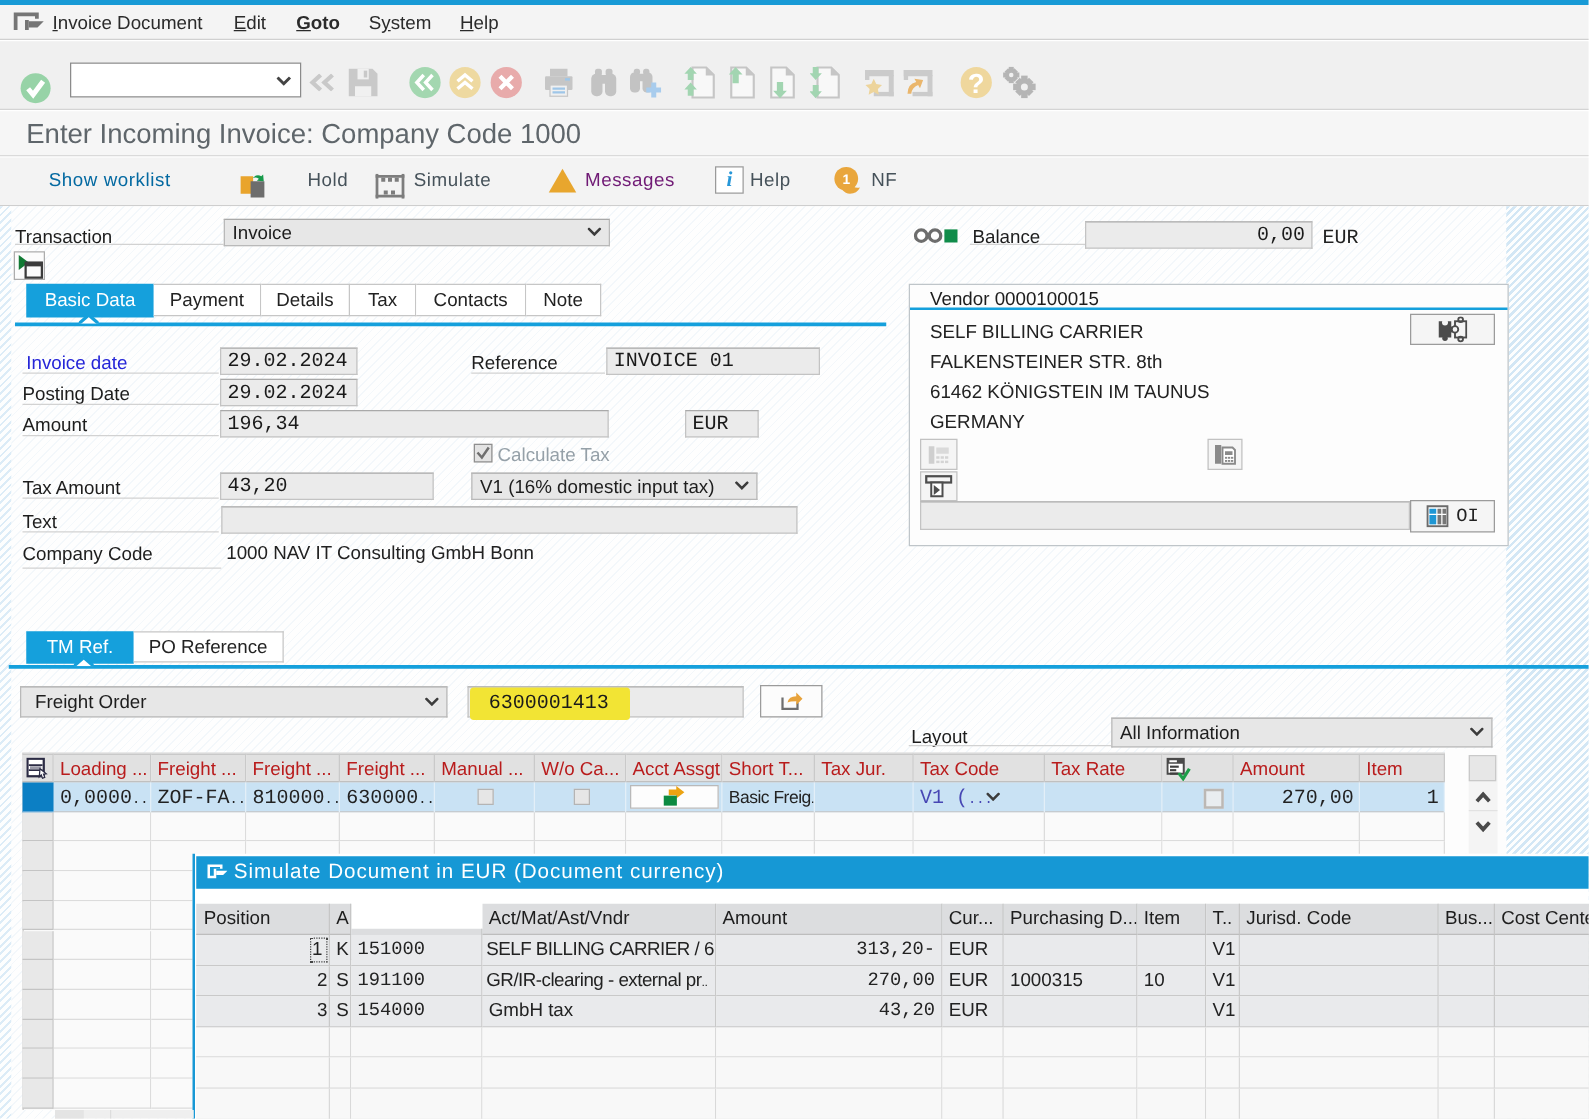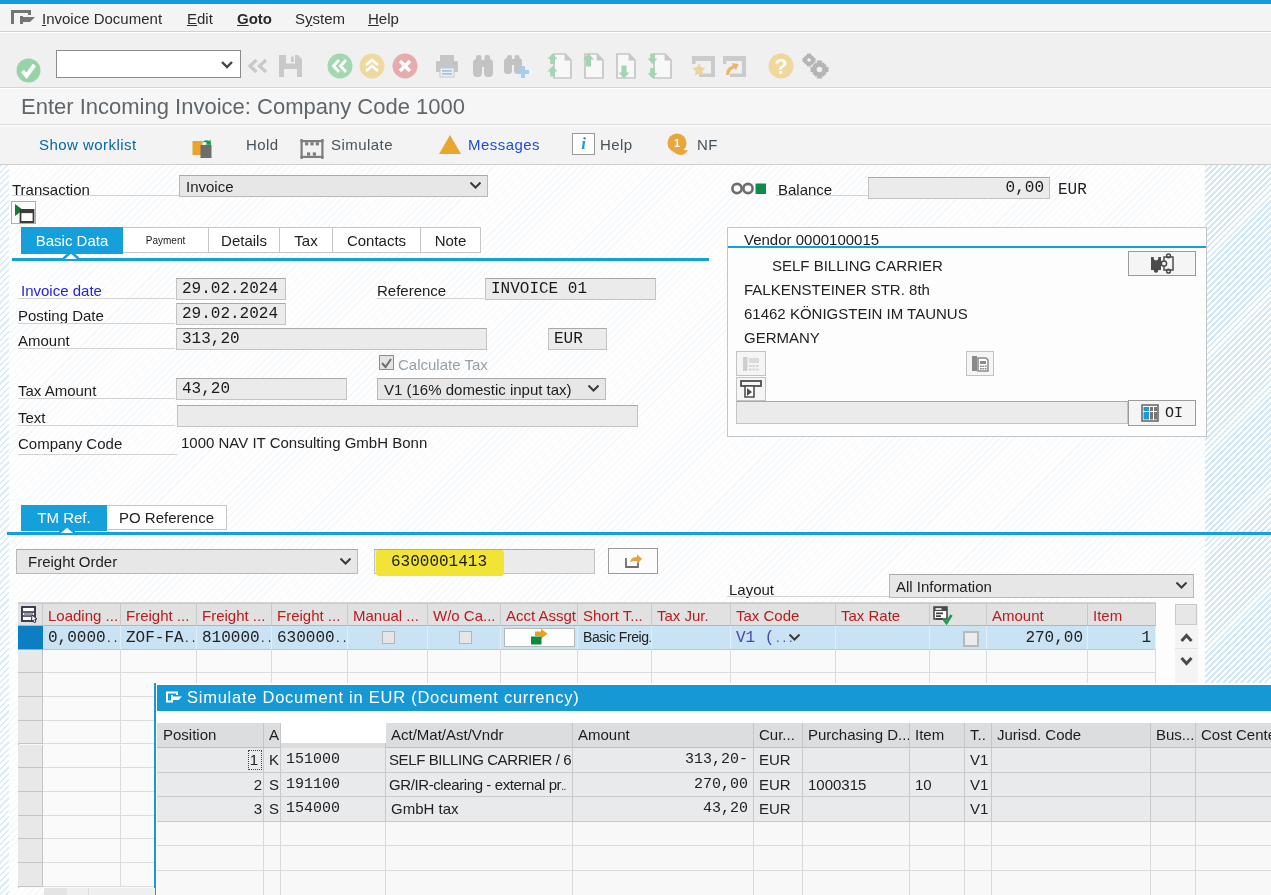--- a/index.html
+++ b/index.html
@@ -196,21 +196,21 @@
         <rect x="10.4" y="3.2" width="3.2" height="3.2"></rect>
         <rect x="15.8" y="3.2" width="3.2" height="3.2"></rect>
         <rect x="7" y="13.4" width="3.2" height="3.2"></rect>
         <rect x="12.8" y="13.4" width="3.2" height="3.2"></rect>
       </g>
     </svg>
   <span class="abs" style="left:331px;top:10px;font-size:15px;color:#46525a;letter-spacing:0.45px;">Simulate</span>
   <svg class="abs" style="left:438px;top:8px;" width="24" height="21" viewBox="0 0 24 21">
       <path d="M12 1 L23 20 H1 z" fill="#e8a62e"></path>
     </svg>
-  <span class="abs" style="left:468px;top:10px;font-size:15px;color:#1d4ed8;letter-spacing:0.45px;">Messages</span>
+  <span class="abs" style="left:468px;top:10px;font-size:15px;color:#701a75;letter-spacing:0.45px;">Messages</span>
   <div class="abs" style="left:572px;top:7px;width:23px;height:22px;background:#fff;border:1px solid #9a9a9a;text-align:center;"><span style="font-family:'Liberation Serif',serif;font-style:italic;font-weight:bold;font-size:17px;color:#2797d8;line-height:20px;">i</span></div>
   <span class="abs" style="left:600px;top:10px;font-size:15px;color:#46525a;letter-spacing:0.45px;">Help</span>
   <svg class="abs" style="left:666px;top:7px;" width="25" height="24" viewBox="0 0 25 24">
       <circle cx="11" cy="10" r="9.5" fill="#e9a63c"></circle>
       <path d="M14 14 a8 8 0 0 0 8 3 a9 9 0 0 1 -8 5 a8 8 0 0 1 -6 -3 q4 0 6 -5 z" fill="#e9a63c"></path>
       <text x="11" y="14" font-size="11" font-weight="bold" fill="#fff" text-anchor="middle" font-family="Liberation Sans">1</text>
     </svg>
   <span class="abs" style="left:697px;top:10px;font-size:15px;color:#46525a;letter-spacing:0.45px;">NF</span>
 </div>
 
@@ -228,21 +228,21 @@
 
 <div class="abs" style="left:11px;top:201px;width:25px;height:23px;background:#fcfcfc;border:1px solid #adadad;">
   <svg width="24" height="22" viewBox="0 0 24 22">
       <path d="M3 2 l8 6 -8 6 z" fill="#117a33"></path>
       <path d="M8.5 8 h13 v12 h-13 z" fill="none" stroke="#3c3c3c" stroke-width="1.8"></path>
       <rect x="8.5" y="7.5" width="13.5" height="3.6" fill="#3c3c3c"></rect>
     </svg>
 </div>
 
 <div class="abs" style="left:21px;top:227px;width:102px;height:27px;background:#15a0dc;color:#fff;font-size:15px;text-align:center;line-height:27px;">Basic Data</div>
-<div class="abs" style="left:123px;top:227px;width:86px;height:26px;background:#fff;border:1px solid #c6c6c6;border-left:none;font-size:10px;text-align:center;line-height:25px;">Payment</div>
+<div class="abs" style="left:123px;top:227px;width:86px;height:26px;background:#fff;border:1px solid #c6c6c6;border-left:none;font-size:15px;text-align:center;line-height:25px;">Payment</div>
 <div class="abs" style="left:209px;top:227px;width:71px;height:26px;background:#fff;border:1px solid #c6c6c6;border-left:none;font-size:15px;text-align:center;line-height:25px;">Details</div>
 <div class="abs" style="left:280px;top:227px;width:53px;height:26px;background:#fff;border:1px solid #c6c6c6;border-left:none;font-size:15px;text-align:center;line-height:25px;">Tax</div>
 <div class="abs" style="left:333px;top:227px;width:88px;height:26px;background:#fff;border:1px solid #c6c6c6;border-left:none;font-size:15px;text-align:center;line-height:25px;">Contacts</div>
 <div class="abs" style="left:421px;top:227px;width:60px;height:26px;background:#fff;border:1px solid #c6c6c6;border-left:none;font-size:15px;text-align:center;line-height:25px;">Note</div>
 <div class="abs" style="left:12px;top:258px;width:697px;height:3px;background:#15a0dc;"></div>
 <svg class="abs" style="left:63px;top:252px;" width="16" height="7" viewBox="0 0 16 7">
     <path d="M0 7 L8 0 L16 7 z" fill="#fff"></path>
     <path d="M0 7 L8 0 L16 7" fill="none" stroke="#15a0dc" stroke-width="2.6"></path>
   </svg>
 
@@ -252,21 +252,21 @@
     <rect x="24.5" y="1.5" width="10.5" height="10.5" fill="#108c4a"></rect>
   </svg>
 <span class="lbl" style="left:778px;top:181px;">Balance</span>
 <div class="lblline" style="left:776px;top:165px;width:92px;height:31px;"></div>
 <div class="fld" style="left:868px;top:177px;width:182px;height:22px;text-align:right;">0,00</div>
 <span class="abs mono" style="left:1058px;top:181px;font-size:16px;">EUR</span>
 
 <div class="abs" style="left:727px;top:227px;width:480px;height:210px;background:#fdfdfd;border:1px solid #bfc5c9;"></div>
 <span class="lbl" style="left:744px;top:231px;">Vendor 0000100015</span>
 <div class="abs" style="left:728px;top:246px;width:478px;height:2px;background:#15a0dc;"></div>
-<span class="abs" style="left:744px;top:257px;font-size:15px;margin-left:28px;">SELF BILLING CARRIER</span>
+<span class="abs" style="left:744px;top:257px;font-size:15px;">SELF BILLING CARRIER</span>
 <span class="abs" style="left:744px;top:281px;font-size:15px;">FALKENSTEINER STR. 8th</span>
 <span class="abs" style="left:744px;top:305px;font-size:15px;">61462 KÖNIGSTEIN IM TAUNUS</span>
 <span class="abs" style="left:744px;top:329px;font-size:15px;">GERMANY</span>
 <div class="icbtn" style="left:1128px;top:251px;width:68px;height:25px;">
   <svg width="24" height="22" viewBox="0 0 24 22">
       <g fill="#4c4c4c">
         <rect x="1" y="4" width="10" height="13"></rect>
         <circle cx="11.5" cy="10.5" r="2.4"></circle>
         <circle cx="6" cy="17.5" r="2.2"></circle>
       </g>
@@ -335,21 +335,21 @@
 <span class="lbl" style="left:377px;top:282px;">Reference</span>
 <div class="lblline" style="left:377px;top:268px;width:107px;height:31px;"></div>
 <div class="fld" style="left:485px;top:278px;width:171px;height:22px;">INVOICE 01</div>
 
 <span class="lbl" style="left:18px;top:307px;">Posting Date</span>
 <div class="lblline" style="left:18px;top:293px;width:157px;height:31px;"></div>
 <div class="fld" style="left:176px;top:303px;width:110px;height:22px;">29.02.2024</div>
 
 <span class="lbl" style="left:18px;top:332px;">Amount</span>
 <div class="lblline" style="left:18px;top:318px;width:157px;height:31px;"></div>
-<div class="fld" style="left:176px;top:328px;width:311px;height:22px;">313,20</div>
+<div class="fld" style="left:176px;top:328px;width:311px;height:22px;">196,34</div>
 <div class="fld" style="left:548px;top:328px;width:59px;height:22px;">EUR</div>
 
 <div class="abs" style="left:379px;top:355px;width:15px;height:15px;background:#e3e3e3;border:1px solid #8f8f8f;">
   <svg width="13" height="13" viewBox="0 0 13 13">
       <path d="M2 6 l3.5 4 L11 2" stroke="#6f6f6f" stroke-width="2" fill="none"></path>
     </svg>
 </div>
 <span class="abs" style="left:398px;top:356px;font-size:15px;color:#95a0a8;">Calculate Tax</span>
 
 <span class="lbl" style="left:18px;top:382px;">Tax Amount</span>

